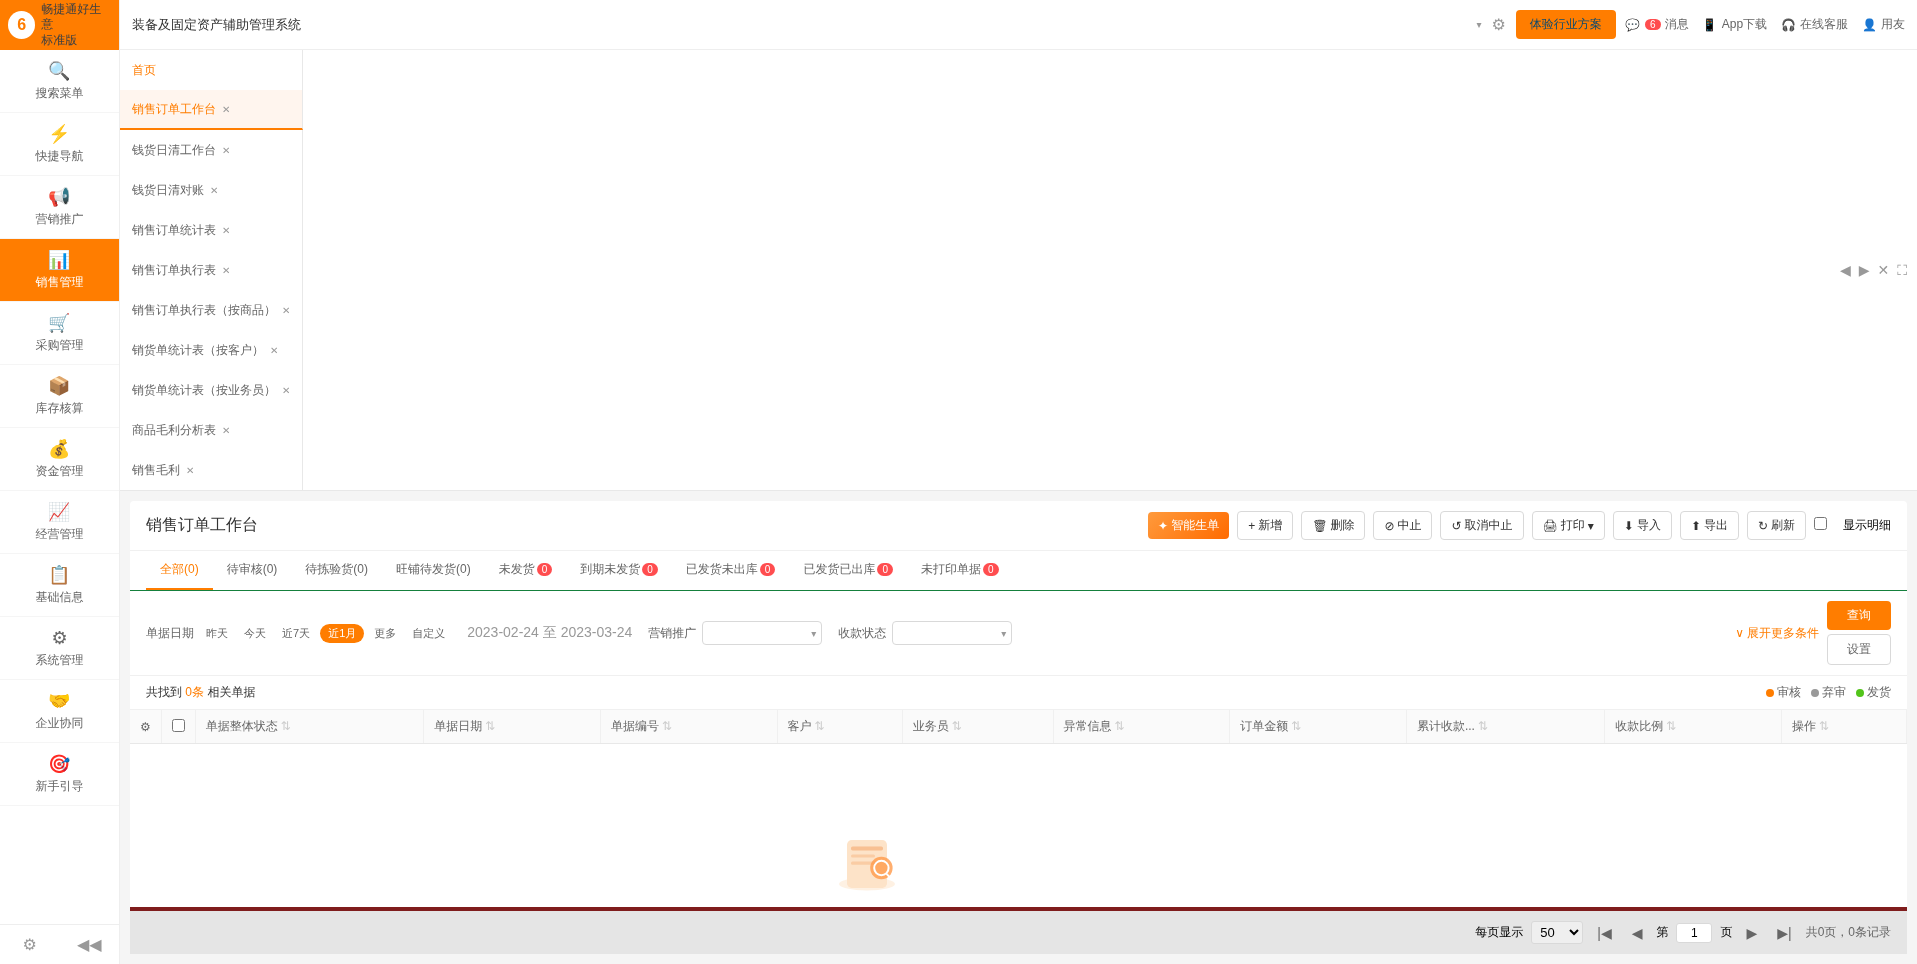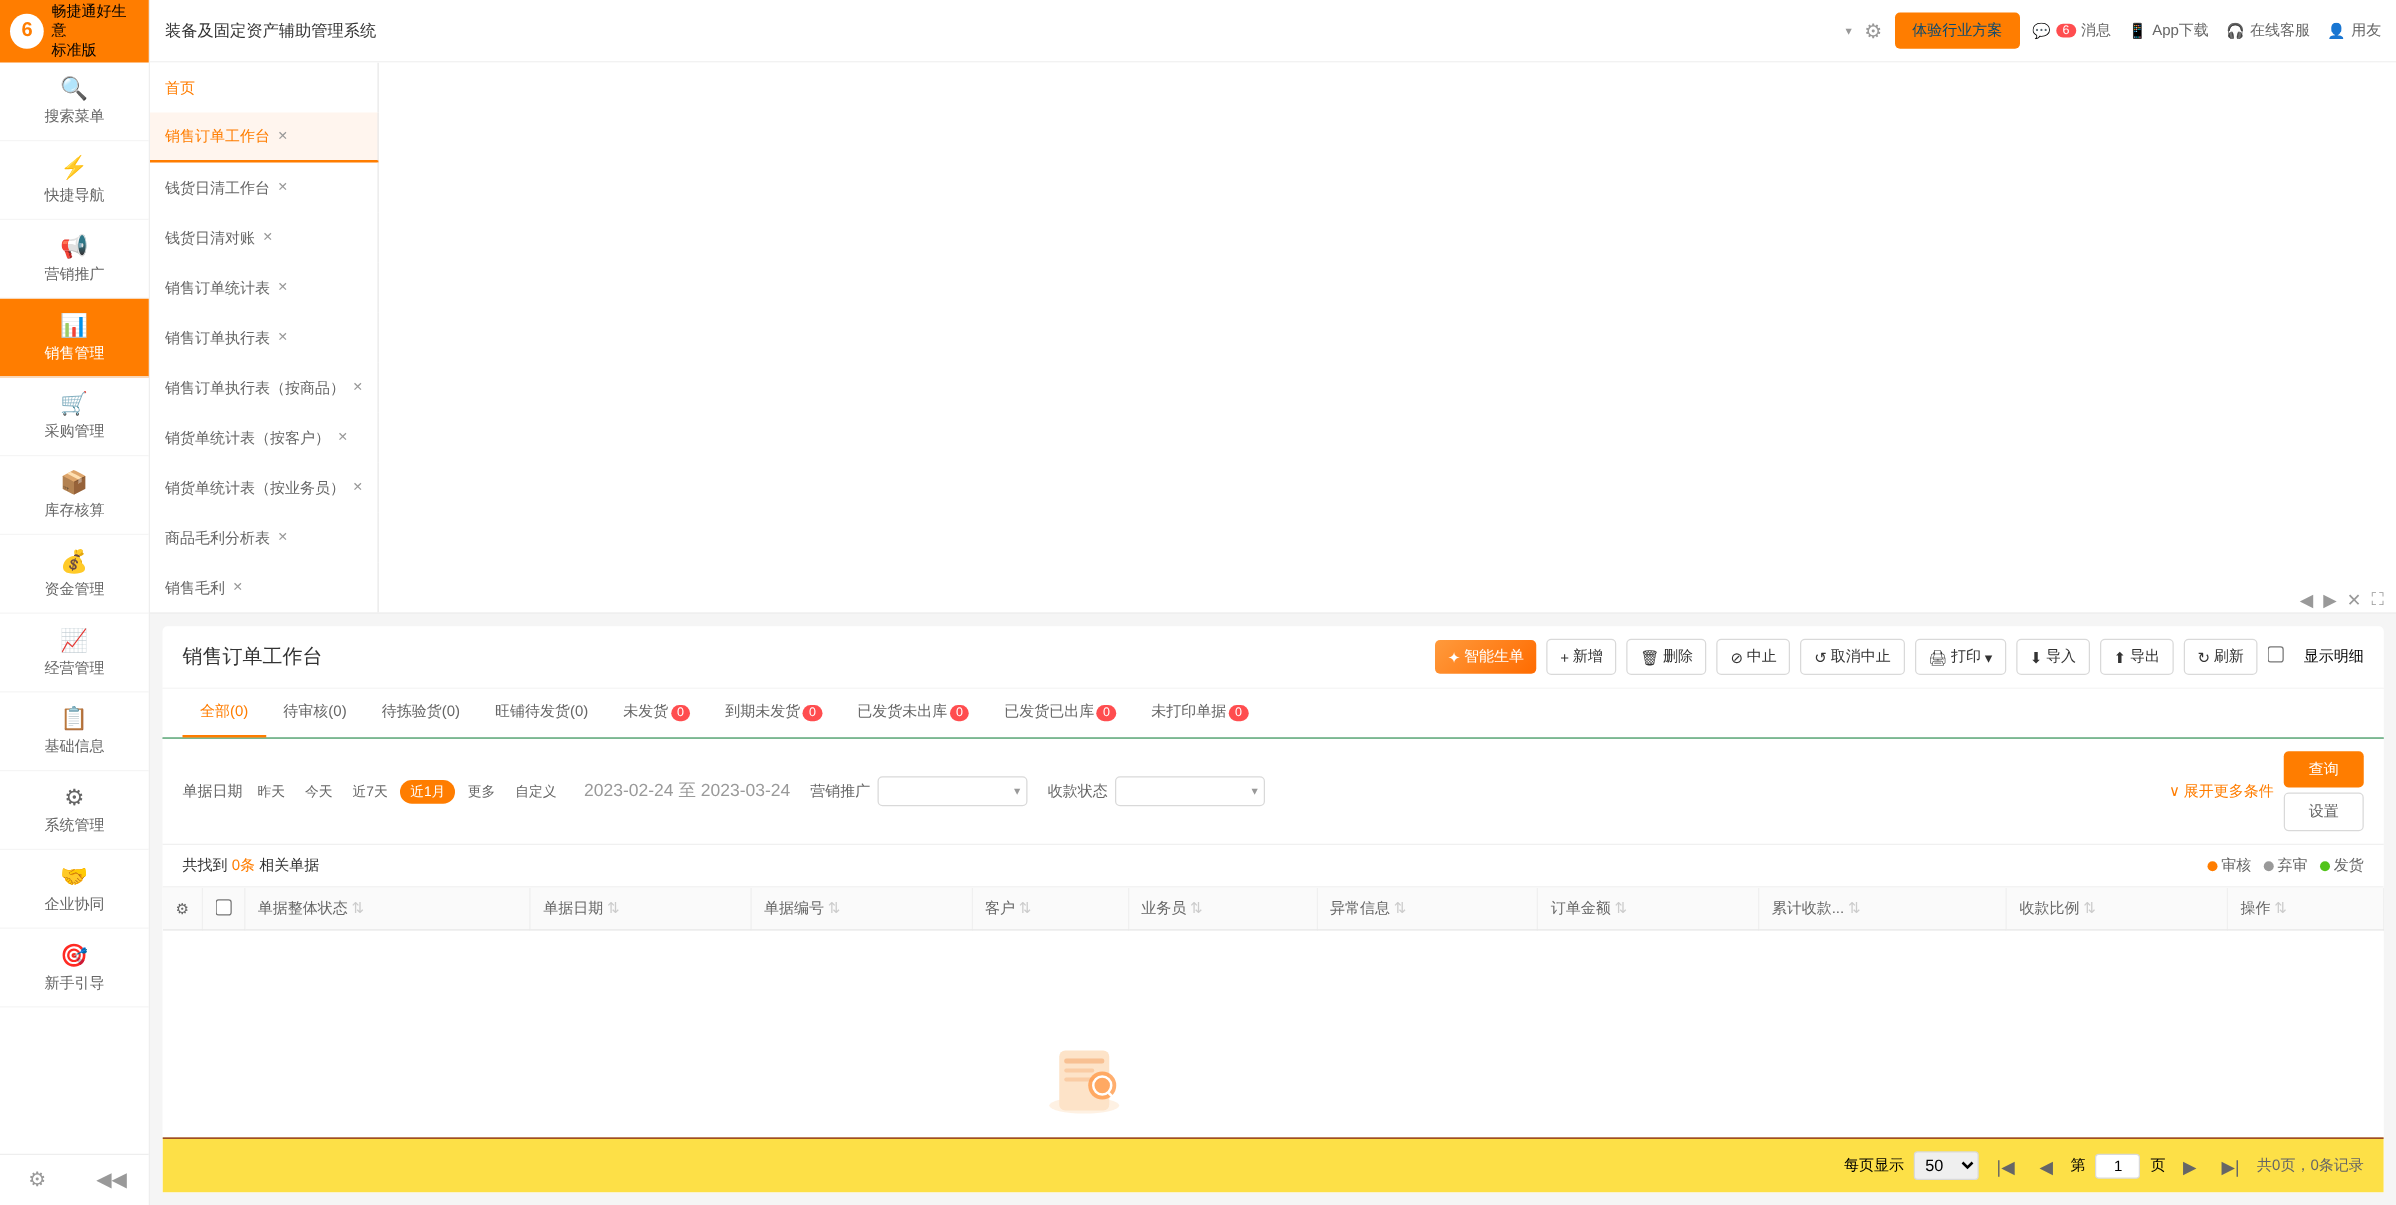--- a/index.html
+++ b/index.html
@@ -3,42 +3,42 @@
   <meta charset="utf-8">
   <style>
     * { box-sizing: border-box; margin: 0; padding: 0; }
     body { font-family: 'Microsoft YaHei', Arial, sans-serif; font-size: 12px; background: #f5f5f5; display: flex; height: 964px; overflow: hidden; }
 
     
     .sidebar { width: 120px; background: #fff; display: flex; flex-direction: column; border-right: 1px solid #eee; flex-shrink: 0; }
     .sidebar-logo { background: #ff7d00; color: #fff; padding: 10px 8px; display: flex; align-items: center; gap: 6px; height: 50px; }
     .logo-icon { width: 28px; height: 28px; background: #fff; border-radius: 50%; display: flex; align-items: center; justify-content: center; }
     .logo-icon span { color: #ff7d00; font-size: 16px; font-weight: bold; }
-    .logo-text { font-size: 12px; line-height: 1.3; color: #000000; }
+    .logo-text { font-size: 12px; line-height: 1.3; color: #404040; }
     .sidebar-nav-item { display: flex; flex-direction: column; align-items: center; padding: 10px 4px; cursor: pointer; border-bottom: 1px solid #f5f5f5; color: #666; font-size: 12px; }
     .sidebar-nav-item.active { background: #ff7d00; color: #fff; }
     .sidebar-nav-item .nav-icon { font-size: 18px; margin-bottom: 3px; }
     .sidebar-bottom { margin-top: auto; border-top: 1px solid #eee; display: flex; }
     .sidebar-bottom-btn { flex: 1; padding: 10px 4px; display: flex; align-items: center; justify-content: center; cursor: pointer; color: #999; font-size: 16px; }
 
     
     .main { flex: 1; display: flex; flex-direction: column; overflow: hidden; }
 
     
     .top-header { height: 50px; background: #fff; border-bottom: 1px solid #eee; display: flex; align-items: center; padding: 0 12px; gap: 10px; }
     .system-title { font-size: 13px; color: #333; flex: 1; }
     .header-actions { display: flex; align-items: center; gap: 14px; }
     .header-btn { display: flex; align-items: center; gap: 4px; color: #666; cursor: pointer; font-size: 12px; }
     .badge { background: #ff4d4f; color: #fff; border-radius: 10px; padding: 0 5px; font-size: 10px; min-width: 16px; text-align: center; }
     .industry-btn { background: #ff7d00; color: #0c4a6e; border: none; border-radius: 4px; padding: 6px 14px; cursor: pointer; font-size: 12px; }
     .gear-icon { color: #999; cursor: pointer; font-size: 16px; }
     .dropdown-arrow { color: #999; font-size: 10px; cursor: pointer; }
 
     
-    .tab-bar { background: #fff; border-bottom: 1px solid #e8e8e8; display: flex; align-items: flex-end; overflow: hidden; flex-shrink: 0; }
+    .tab-bar { background: #fff; border-bottom: 1px solid #e8e8e8; display: flex; align-items: center; overflow: hidden; flex-shrink: 0; }
     .tab { display: flex; align-items: center; padding: 0 12px; height: 40px; border-right: 1px solid #e8e8e8; cursor: pointer; font-size: 12px; color: #666; white-space: nowrap; flex-shrink: 0; }
     .tab.active { background: #fff5ee; color: #ff7d00; border-bottom: 2px solid #ff7d00; }
     .tab.home { color: #ff7d00; font-weight: 500; }
     .tab-close { margin-left: 6px; color: #999; font-size: 10px; }
     .tab-controls { display: flex; align-items: center; margin-left: auto; padding: 0 8px; gap: 4px; flex-shrink: 0; }
     .tab-ctrl-btn { color: #999; cursor: pointer; font-size: 14px; padding: 2px; }
 
     
     .content { flex: 1; overflow: hidden; display: flex; flex-direction: column; background: #f5f5f5; padding: 10px; }
 
@@ -86,21 +86,21 @@
     .data-table { width: 100%; border-collapse: collapse; font-size: 12px; }
     .data-table th { background: #fafafa; border-bottom: 1px solid #e8e8e8; border-right: 1px solid #f0f0f0; padding: 8px 10px; text-align: left; color: #666; font-weight: 500; white-space: nowrap; }
     .data-table th .sort-icon { color: #ccc; margin-left: 3px; }
     .table-container { flex: 1; overflow: auto; }
 
     
     .empty-state { display: flex; flex-direction: column; align-items: center; justify-content: center; padding: 80px 0; color: #999; }
     .empty-icon { width: 80px; height: 80px; margin-bottom: 12px; }
 
     
-    .pagination { padding: 10px 16px; display: flex; align-items: center; justify-content: flex-end; border-top: 1px solid #7f1d1d; gap: 8px; font-size: 12px; background: #fde047; }
+    .pagination { padding: 10px 16px; display: flex; align-items: center; justify-content: flex-end; border-top: 4px solid #7f1d1d; gap: 8px; font-size: 12px; background: #e5e5e5; }
     .page-size-select { border: 1px solid #d9d9d9; border-radius: 3px; padding: 2px 4px; font-size: 13px; }
     .page-btn { padding: 2px 6px; cursor: pointer; color: #666; border: none; background: none; font-size: 14px; }
     .page-input { border: 1px solid #d9d9d9; border-radius: 3px; width: 36px; text-align: center; padding: 2px 4px; font-size: 12px; }
     .page-info { color: #666; }
 
     
     ::-webkit-scrollbar { width: 6px; height: 6px; }
     ::-webkit-scrollbar-thumb { background: #d9d9d9; border-radius: 3px; }
     ::-webkit-scrollbar-track { background: #f5f5f5; }
 

